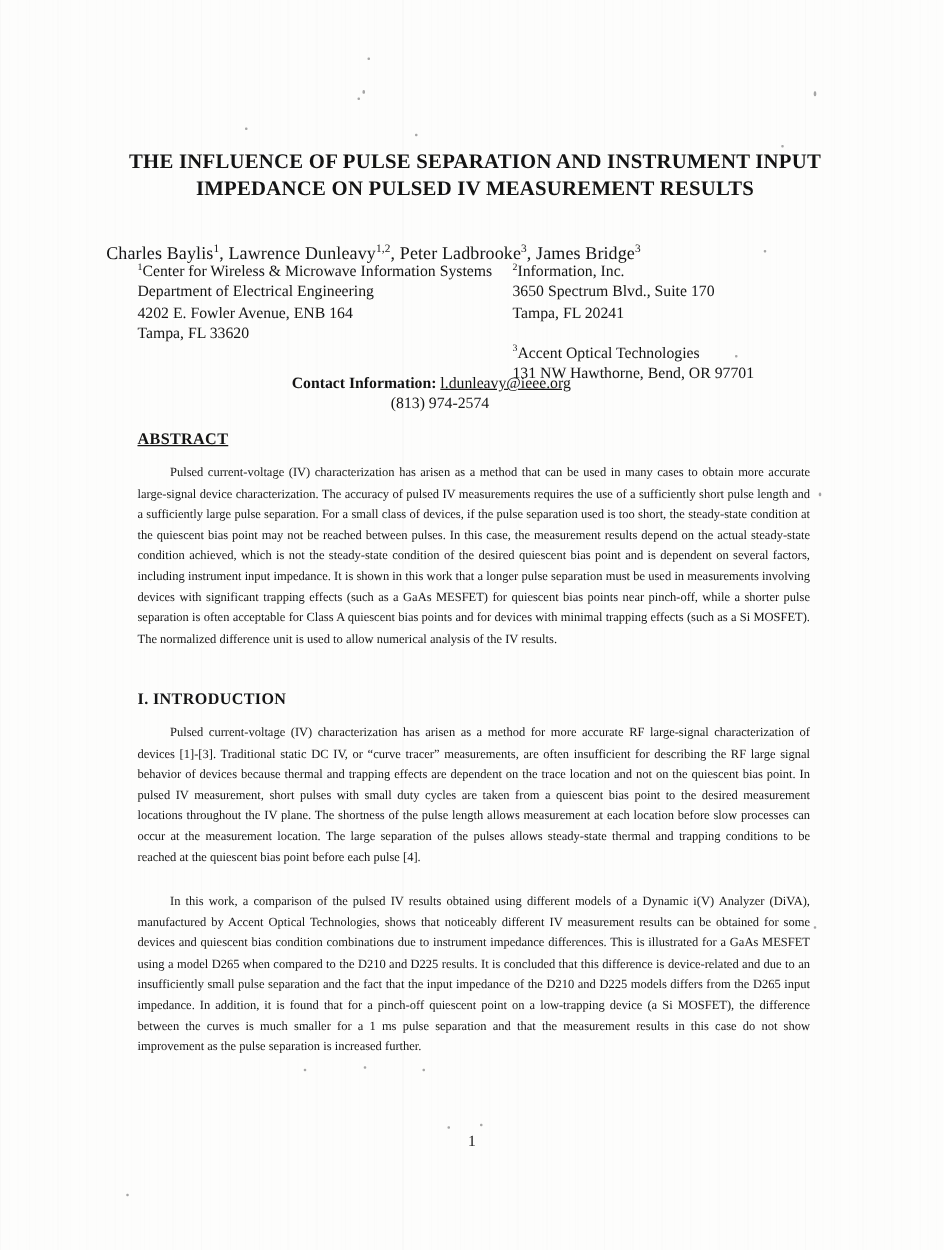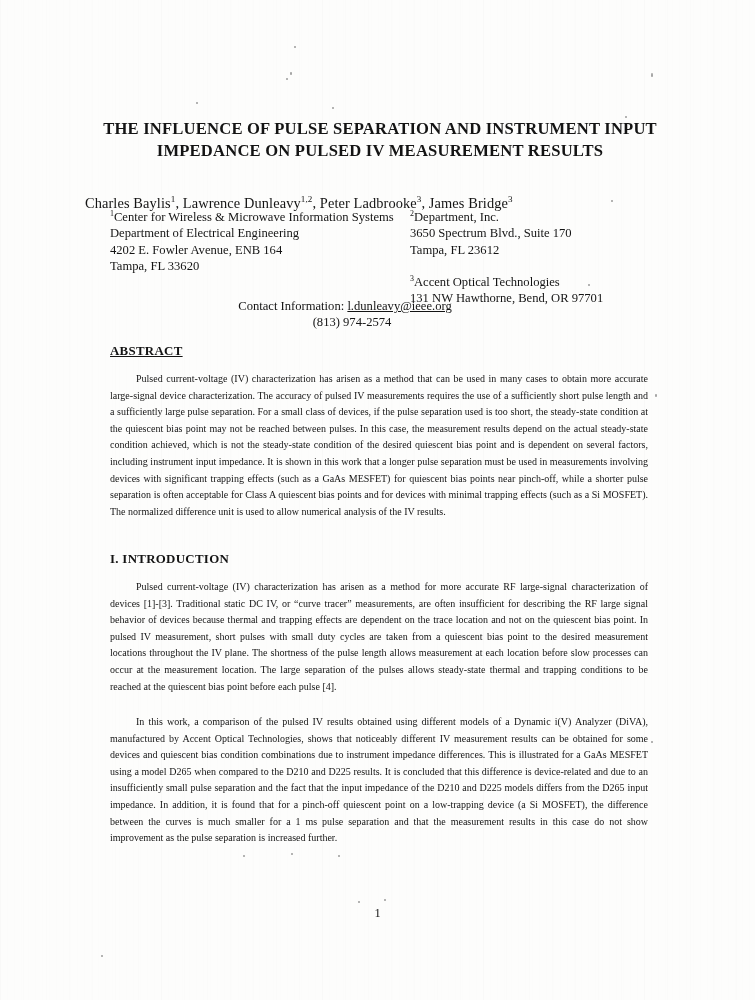--- a/index.html
+++ b/index.html
@@ -110,21 +110,21 @@
   .contact {
     position: absolute;
     left: 110px;
     top: 299px;
     width: 470px;
     text-align: center;
     font-size: 12.6px;
     line-height: 15.6px;
   }
   .contact-label {
-    font-weight: normal;
+    font-weight: bold;
     margin-top: 17px;
   }
   .contact-email {
     text-decoration: underline;
   }
   .contact-phone {
     display: block;
     margin-left: 14px;
     font-family: Liberation Serif, serif;
   }
@@ -200,23 +200,23 @@
     <div class="authors"><span>Charles Baylis</span><sup>1</sup>, <span>Lawrence Dunleavy</span><sup>1,2</sup>, <span>Peter Ladbrooke</span><sup>3</sup>, <span>James Bridge</span><sup>3</sup></div>
 
     <div class="affil-left">
       <div><sup>1</sup><span>Center for Wireless &amp; Microwave Information Systems</span></div>
       <div>Department of Electrical Engineering</div>
       <div>4202 E. Fowler Avenue, ENB 164</div>
       <div>Tampa, FL 33620</div>
     </div>
 
     <div class="affil-right">
-      <div><sup>2</sup><span>Department, Inc.</span></div>
+      <div><sup>2</sup><span>Information, Inc.</span></div>
       <div>3650 Spectrum Blvd., Suite 170</div>
-      <div>Tampa, FL 23612</div>
+      <div>Tampa, FL 20241</div>
       <div class="affil-gap"></div>
       <div><sup>3</sup><span>Accent Optical Technologies</span></div>
       <div>131 NW Hawthorne, Bend, OR 97701</div>
     </div>
 
     <div class="contact">
       <span class="contact-label">Contact Information:</span>
       <span class="contact-email">l.dunleavy@ieee.org</span>
       <span class="contact-phone">(813) 974-2574</span>
     </div>

